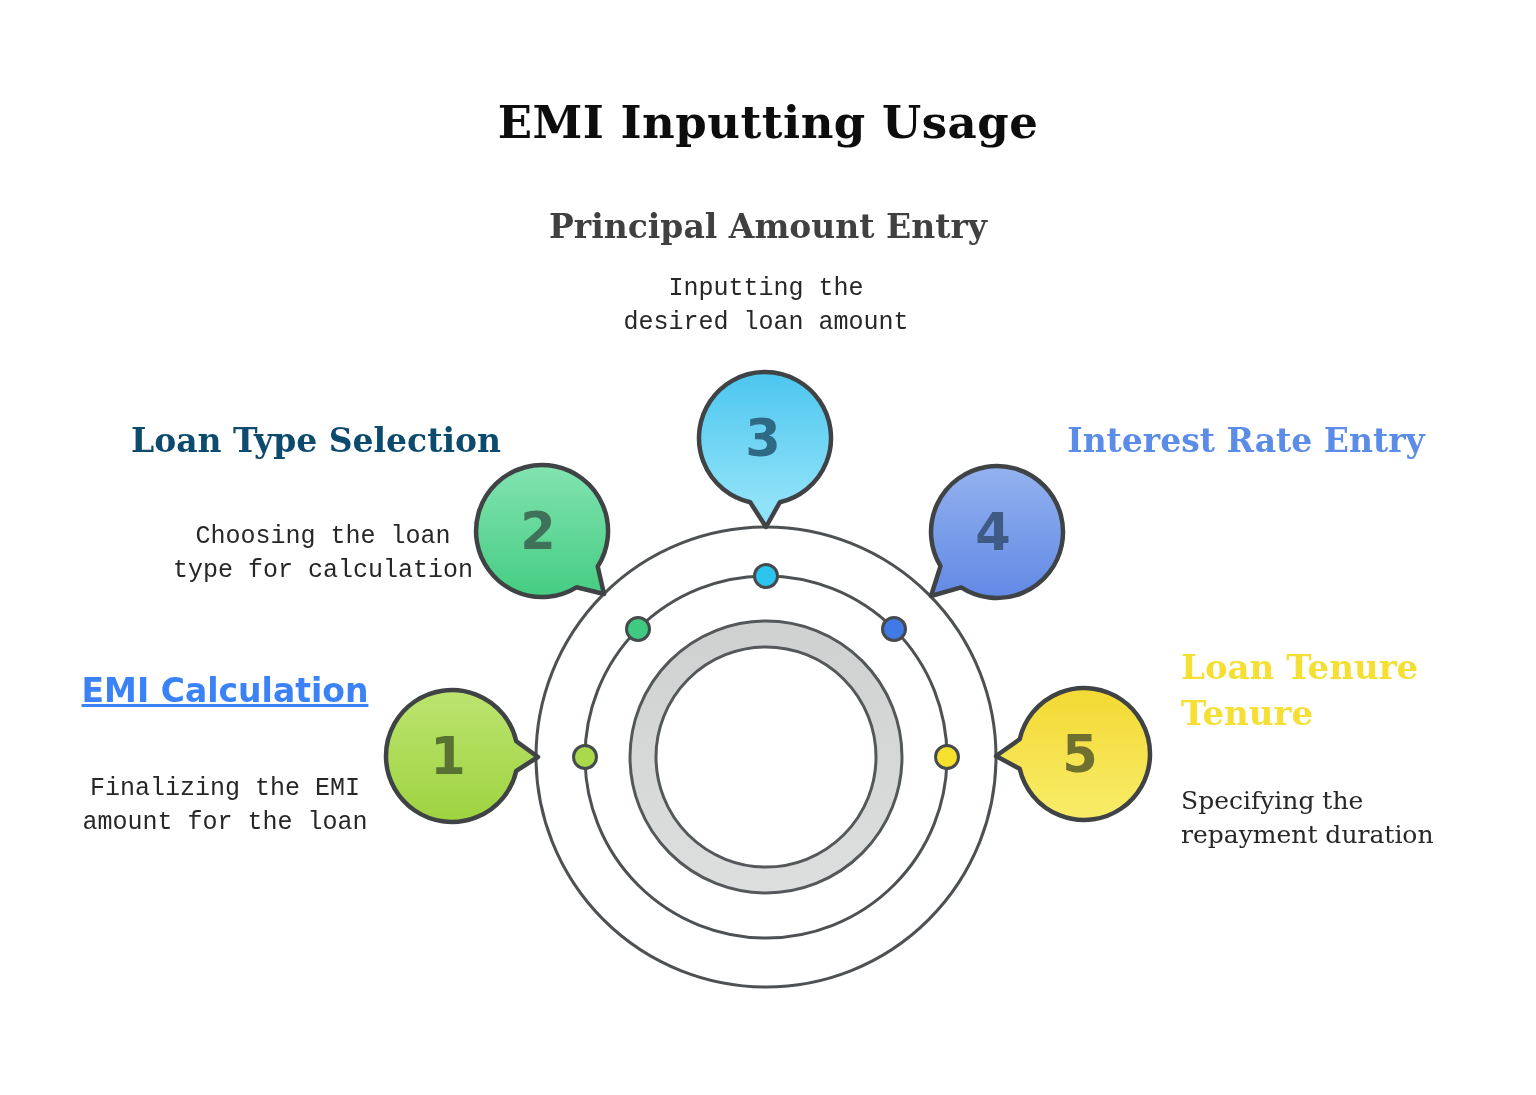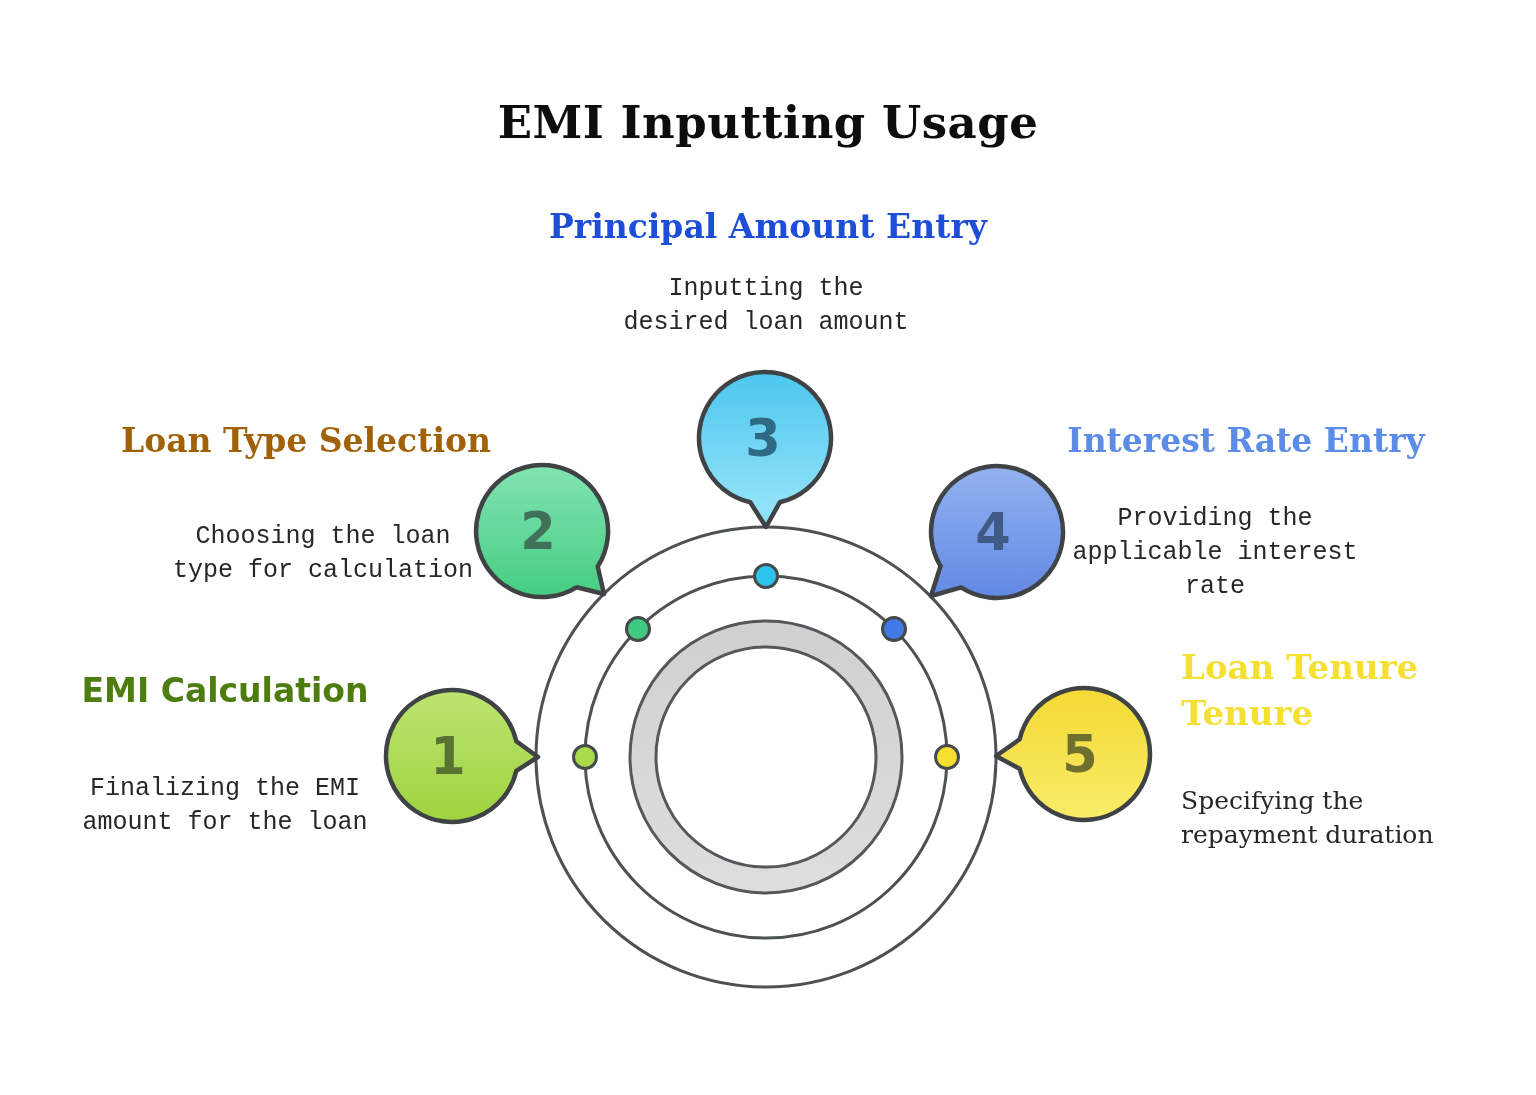--- a/index.html
+++ b/index.html
@@ -109,34 +109,31 @@
 
     <circle cx="585" cy="757" r="11.5" stroke="#454a4d" stroke-width="3" fill="#a8da4b"></circle>
     <circle cx="638" cy="629" r="11.5" stroke="#454a4d" stroke-width="3" fill="#3ecb81"></circle>
     <circle cx="766" cy="576" r="11.5" stroke="#454a4d" stroke-width="3" fill="#2cc4ee"></circle>
     <circle cx="894" cy="629" r="11.5" stroke="#454a4d" stroke-width="3" fill="#4179e6"></circle>
     <circle cx="947" cy="757" r="11.5" stroke="#454a4d" stroke-width="3" fill="#f6e02e"></circle>
   </svg>
 
   <div class="abs page-title">EMI Inputting Usage</div>
 
-  <div class="abs step-heading centered" style="left: 768px; top: 206px; color: #1d4ed8;">Principal Amount Entry</div>
+  <div class="abs step-heading centered" style="left: 768px; top: 206px; color: #404040;">Principal Amount Entry</div>
   <div class="abs step-desc centered" style="left:766px;top:272px;">Inputting the
 desired loan amount</div>
 
-  <div class="abs step-heading centered" style="left: 306px; top: 420px; color: #a16207;">Loan Type Selection</div>
+  <div class="abs step-heading centered" style="left: 316px; top: 420px; color: #0c4a6e;">Loan Type Selection</div>
   <div class="abs step-desc centered" style="left:323px;top:520px;">Choosing the loan
 type for calculation</div>
 
-  <div class="abs step-heading sans centered" style="left: 225px; top: 670px; color: #4d7c0f;">EMI Calculation</div>
+  <div class="abs step-heading sans centered" style="left: 225px; top: 670px; color: #3b82f6; text-decoration: underline;">EMI Calculation</div>
   <div class="abs step-heading centered" style="left: 1246px; top: 420px; color: rgb(91, 140, 232);">Interest Rate Entry</div>
 
   <div class="abs step-desc centered" style="left:225px;top:772px;">Finalizing the EMI
 amount for the loan</div>
-  <div class="abs step-desc centered" style="left:1215px;top:502px;">Providing the
-applicable interest
-rate</div>
 
   <div class="abs step-heading wrap2" style="left: 1181px; top: 644px; color: rgb(245, 223, 50);">Loan Tenure Tenure</div>
   <div class="abs step-desc" style="left:1181px;top:784px;">Specifying the
 repayment duration</div>
 
 </div>
 
 </body></html>

